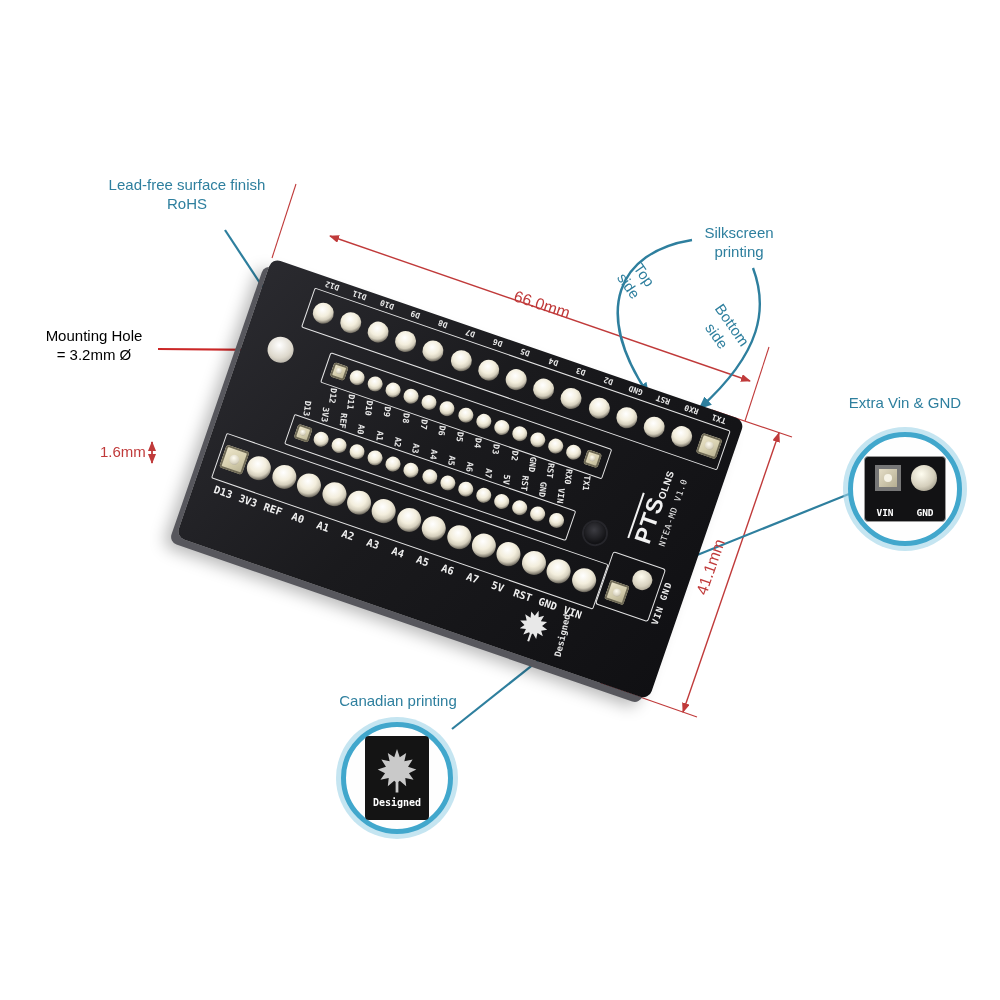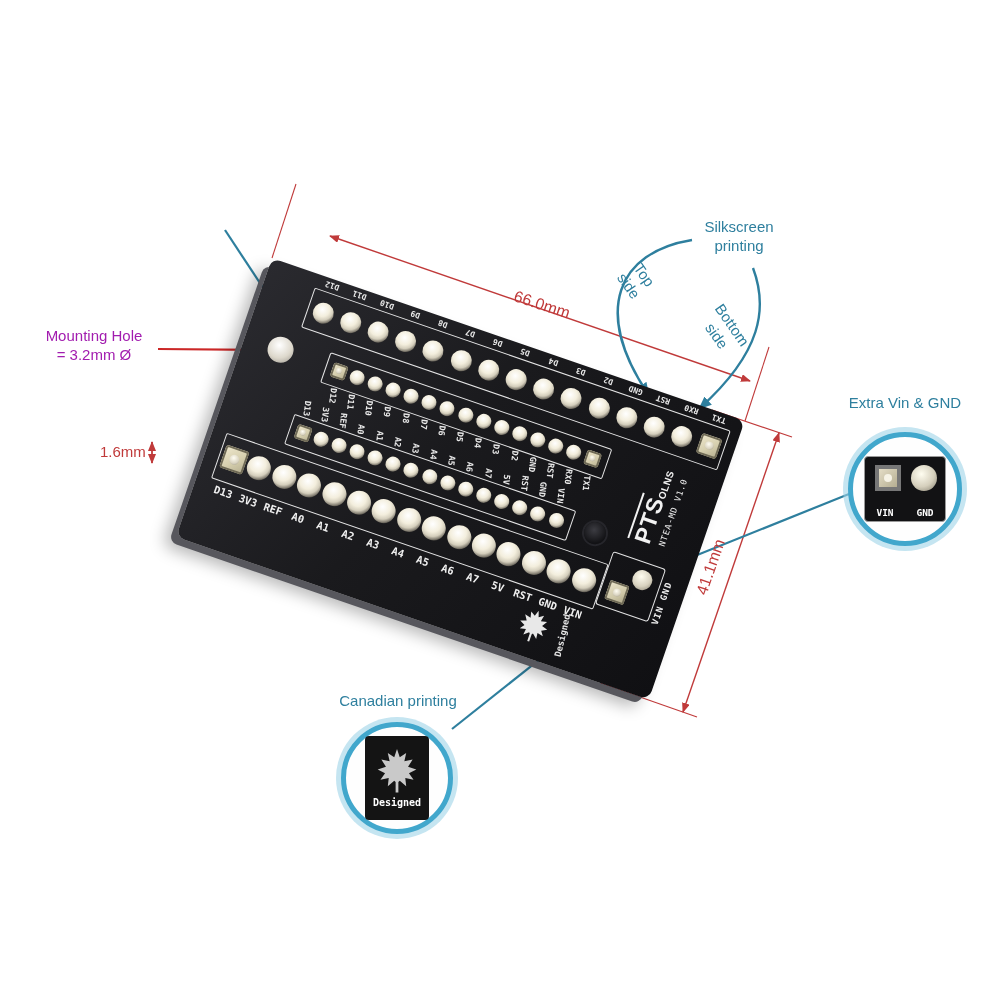--- a/index.html
+++ b/index.html
@@ -1,19 +1,19 @@
 <!DOCTYPE html>
 <html><head>
 <meta charset="utf-8">
 <style>
   html,body{margin:0;padding:0;background:#fff;}
   #stage{position:relative;width:1000px;height:1000px;background:#fff;overflow:hidden;
          font-family:"Liberation Sans", sans-serif;}
   .note{position:absolute;color:#2e7f9e;font-size:15px;line-height:1.25;text-align:center;}
-  .red{color:#a21caf;}
+  .red{color:#000000;}
   .dimtext{position:absolute;color:#c03a3a;font-size:15px;white-space:nowrap;}
   #svg-overlay{position:absolute;left:0;top:0;width:1000px;height:1000px;pointer-events:none;}
 
   
   #pcb-board{position:absolute;left:272px;top:258px;width:500px;height:295px;
     background:linear-gradient(115deg,#2a2a2f 0%,#1a1a1d 45%,#101013 100%);
     border-radius:9px;transform:rotate(19deg);transform-origin:0 0;
     box-shadow:-6px 8px 0 -1px #57575d, -10px 13px 16px rgba(0,0,0,.28);}
   .pin-strip{position:absolute;border:1.5px solid rgba(255,255,255,.88);border-radius:2px;}
   .pin-hole{position:absolute;border-radius:50%;
@@ -269,28 +269,29 @@
       <div class="pin-hole" style="left: 308.4px; top: 191px; width: 24px; height: 24px;"></div>
       <div class="pl-below" style="left: 320.4px; top: 231px;">5V</div>
       <div class="pin-hole" style="left: 334.8px; top: 191px; width: 24px; height: 24px;"></div>
       <div class="pl-below" style="left: 346.8px; top: 231px;">RST</div>
       <div class="pin-hole" style="left: 361.2px; top: 191px; width: 24px; height: 24px;"></div>
       <div class="pl-below" style="left: 373.2px; top: 231px;">GND</div>
       <div class="pin-hole" style="left: 387.6px; top: 191px; width: 24px; height: 24px;"></div>
       <div class="pl-below" style="left: 399.6px; top: 231px;">VIN</div>
     </div>
 
+  <div class="note" style="left:103px;top:176px;width:168px;">Lead-free surface finish RoHS</div>
   <div class="note red" style="left:28px;top:327px;width:132px;">
     <div>Mounting Hole</div>
     <div>= 3.2mm Ø</div>
   </div>
   <div class="dimtext" style="left:100px;top:443px;">1.6mm</div>
   <div class="dimtext" style="left:513px;top:296px;transform:rotate(18deg);font-size:16px;">66.0mm</div>
   <div class="dimtext" style="left:682px;top:558px;transform:rotate(-71deg);font-size:16px;">41.1mm</div>
-  <div class="note" style="left:693px;top:218px;width:92px;">Silkscreen printing</div>
+  <div class="note" style="left:693px;top:224px;width:92px;">Silkscreen printing</div>
   <div class="note" style="left:617px;top:262px;width:38px;transform:rotate(55deg);">Top side</div>
   <div class="note" style="left:697px;top:312px;width:54px;transform:rotate(55deg);">Bottom side</div>
   <div class="note" style="left:838px;top:394px;width:134px;white-space:nowrap;">Extra Vin &amp; GND</div>
   <div class="note" style="left:327px;top:692px;width:142px;white-space:nowrap;">Canadian printing</div>
 
   <div class="inset-circle" id="inset-vin">
     <div id="inset-vin-box">
       <div id="inset-vin-sq">
           <div class="in1">
             <div class="in2"></div>

